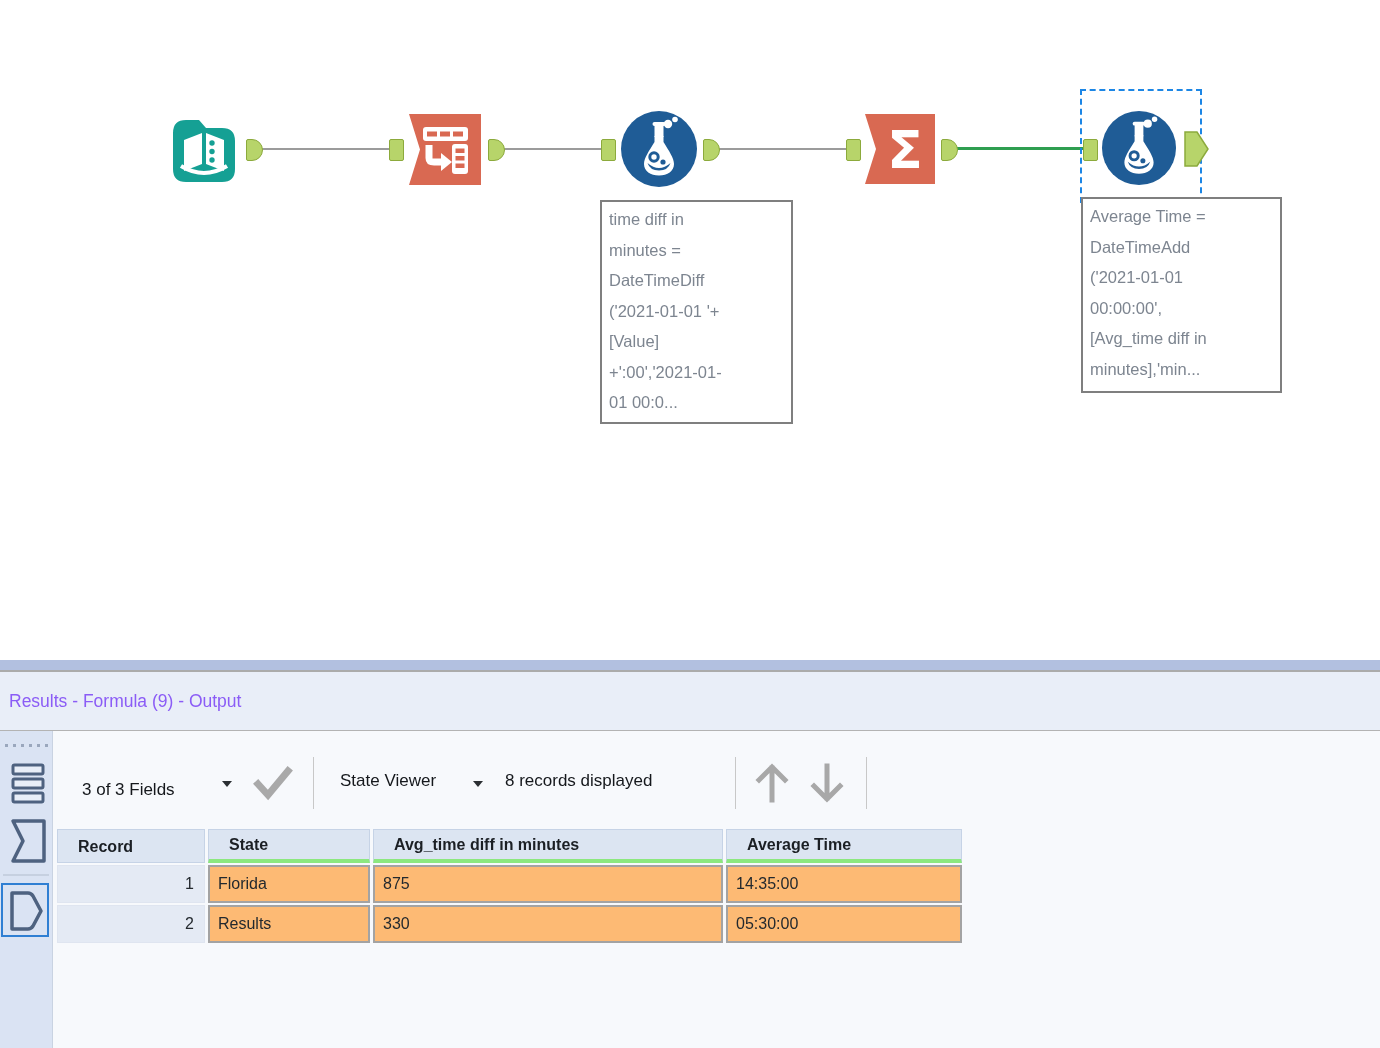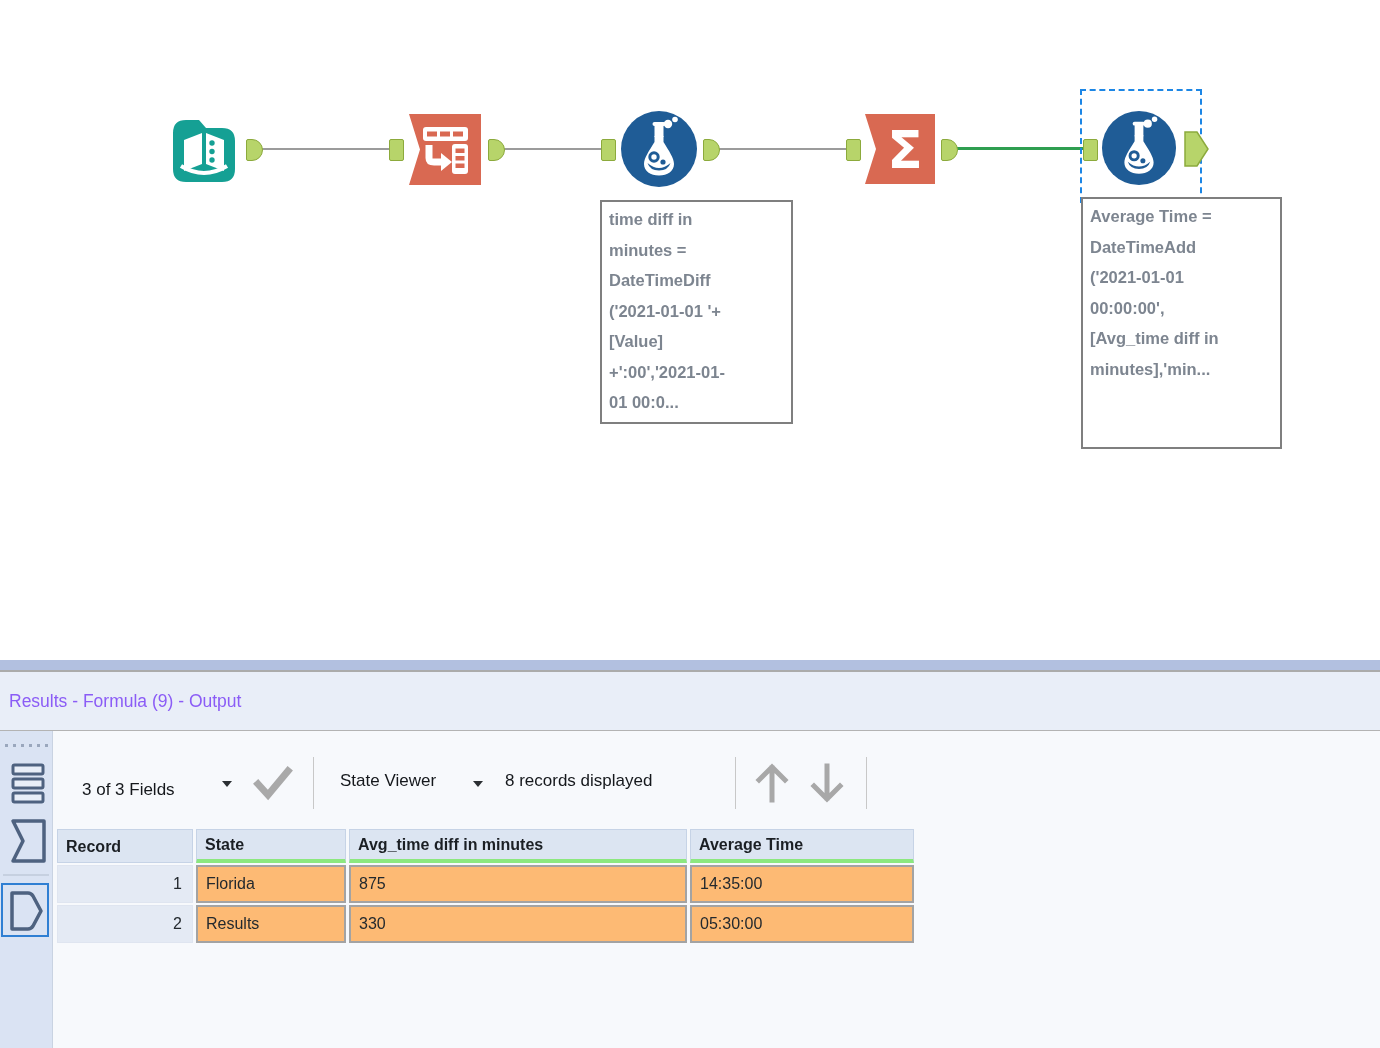--- a/index.html
+++ b/index.html
@@ -10,21 +10,21 @@
   .canvas{position:absolute;left:0;top:0;width:1380px;height:660px;background:#ffffff;}
   .tool{position:absolute;}
   .wire{position:absolute;height:2px;background:#9B9B9B;}
   .wire.green{height:3px;background:#2E9E50;}
   .anchor-in{position:absolute;width:15px;height:22px;background:#B7D46A;border:1.5px solid #8CAA3C;
              box-sizing:border-box;border-radius:2px;}
   .anchor-out{position:absolute;width:17px;height:22px;background:#B7D46A;border:1.5px solid #8CAA3C;
               box-sizing:border-box;border-radius:2px 11px 11px 2px;}
   .selection-box{position:absolute;border:2px dashed #1C86E5;background:transparent;}
   .annotation{position:absolute;background:#ffffff;border:2px solid #7F7F7F;box-sizing:border-box;
-              color:#7D8590;font-size:16.5px;line-height:30.5px;font-weight:700;
+              color:#7D8590;font-size:16.5px;line-height:30.5px;font-weight:400;
               padding:2px 7px;white-space:pre-line;overflow:hidden;}
 
   
   .splitter{position:absolute;left:0;top:660px;width:1380px;height:10px;background:#B2C0E0;}
   .splitter-line{position:absolute;left:0;top:670px;width:1380px;height:2px;background:#ABABAB;}
   .results-title-bar{position:absolute;left:0;top:672px;width:1380px;height:58px;background:#E9EEF8;
                      border-bottom:1px solid #B3B3B3;display:flex;align-items:center;}
   .results-title-bar span{margin-left:9px;font-size:17.5px;color:#8b5cf6;}
   .results-body{position:absolute;left:0;top:731px;width:1380px;height:317px;background:#F7F9FC;}
   .side-strip{position:absolute;left:0;top:731px;width:52px;height:317px;background:#DAE3F3;
@@ -36,21 +36,21 @@
                  box-sizing:border-box;}
   .side-divider{position:absolute;left:3px;top:874px;width:46px;height:2px;background:#C6D0E0;}
 
   .tb-label{position:absolute;font-size:17px;color:#15181C;white-space:nowrap;}
   .caret{position:absolute;width:0;height:0;border-left:5px solid transparent;
          border-right:5px solid transparent;border-top:6px solid #2B2F33;}
   .tb-sep{position:absolute;width:1px;height:52px;background:#C8C8C8;}
 
   table.results{position:absolute;left:54px;top:827px;border-collapse:separate;border-spacing:3px 2px;}
   table.results th{background:#DCE5F2;border:1px solid #C6D3E6;font-size:16px;font-weight:bold;
-                   color:#1B1F24;text-align:left;padding:3px 8px 2px 8px;height:24px;box-sizing:content-box;}
+                   color:#1B1F24;text-align:left;padding:3px 8px 2px 20px;height:24px;box-sizing:content-box;}
   table.results th.underlined{border-bottom:4px solid #8CE87F;}
   table.results td{background:#fdba74;border:2px solid #a3a3a3;font-size:16px;color:#23292E;
                    padding:6px 8px;height:22px;}
   table.results td.rec{background:#E4EAF4;border:1px solid #DFE5F0;text-align:right;padding-right:10px;}
   .col-record{width:118px;} .col-state{width:132px;} .col-avg{width:320px;} .col-time{width:206px;}
 </style>
 </head>
 <body>
 
 <div class="page">
@@ -135,21 +135,21 @@
         <circle cx="55" cy="9.5" r="2.8" fill="#ffffff"></circle>
         <circle cx="34" cy="47" r="4.2" fill="none" stroke="#1F5C96" stroke-width="3"></circle>
         <circle cx="43" cy="52" r="2.6" fill="#1F5C96"></circle>
         <path d="M27.5,53 Q39,63 50.5,53 Q48,60.5 39,60.5 Q30,60.5 27.5,53 Z" fill="#1F5C96"></path>
       </g>
     </svg>
     <svg class="tool" style="left:1184px;top:131px;" width="25" height="36" viewBox="0 0 25 36">
       <polygon points="1,1 13,1 24,18 13,35 1,35" fill="#B7D46A" stroke="#8CAA3C" stroke-width="1.5"></polygon>
     </svg>
 
-    <div class="annotation" style="left:1081px;top:197px;width:201px;height:252px;">Average Time =
+    <div class="annotation" style="left:1081px;top:197px;width:201px;height:196px;">Average Time =
 DateTimeAdd
 ('2021-01-01
 00:00:00',
 [Avg_time diff in
 minutes],'min...</div>
   </div>
 
   <div class="splitter"></div>
   <div class="splitter-line"></div>
 

